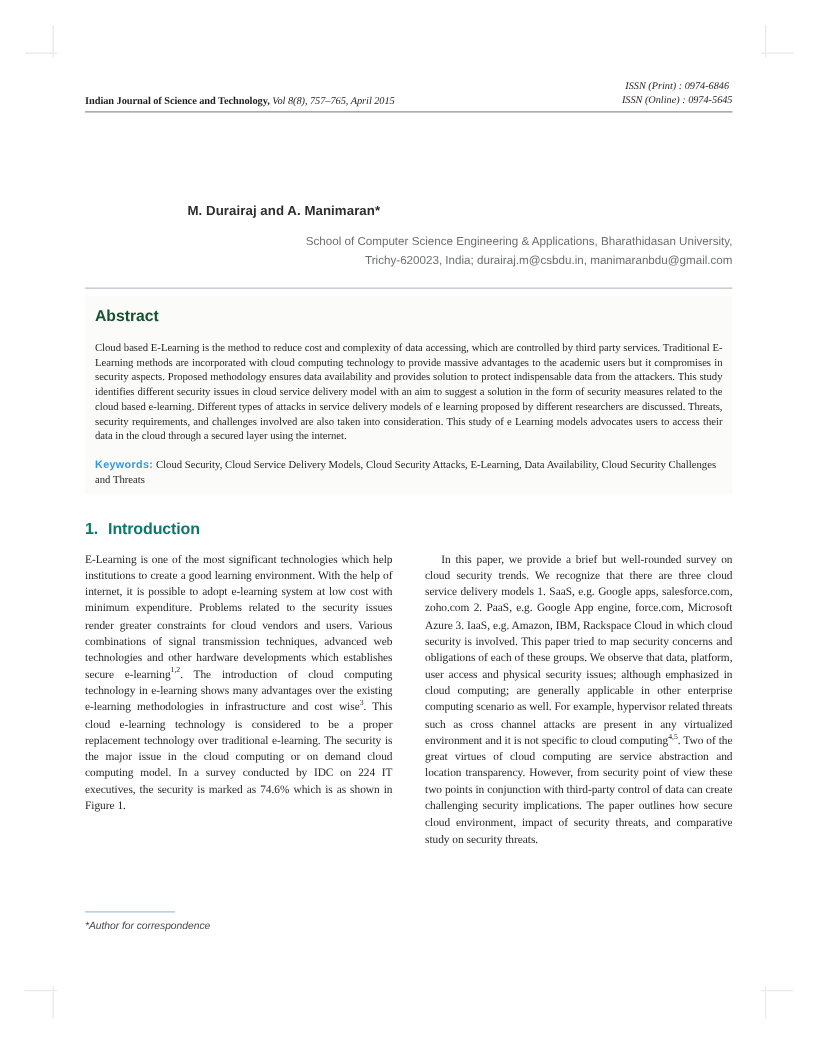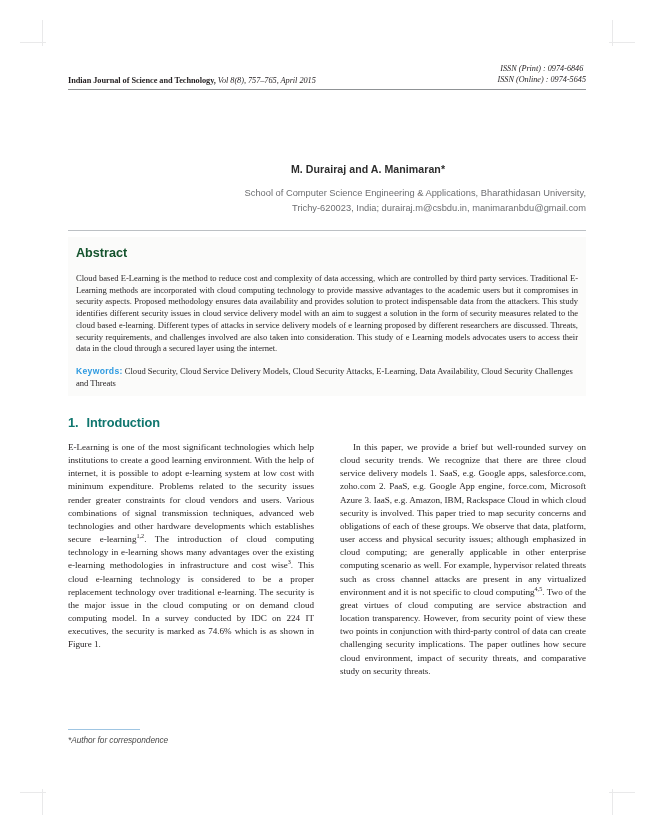--- a/index.html
+++ b/index.html
@@ -85,21 +85,21 @@
     color: #2e9ae0;
     letter-spacing: -0.25px;
   }
 
   
   .authors {
     position: absolute;
     left: 150px;
     top: 163px;
     width: 436px;
-    text-align: center;
+    text-align: left;
     font-family: "Liberation Sans", sans-serif;
     font-size: 10.6px;
     font-weight: bold;
     color: #2d2d2d;
     letter-spacing: 0.05px;
   }
   .affil {
     position: absolute;
     left: 120px;
     top: 186px;

